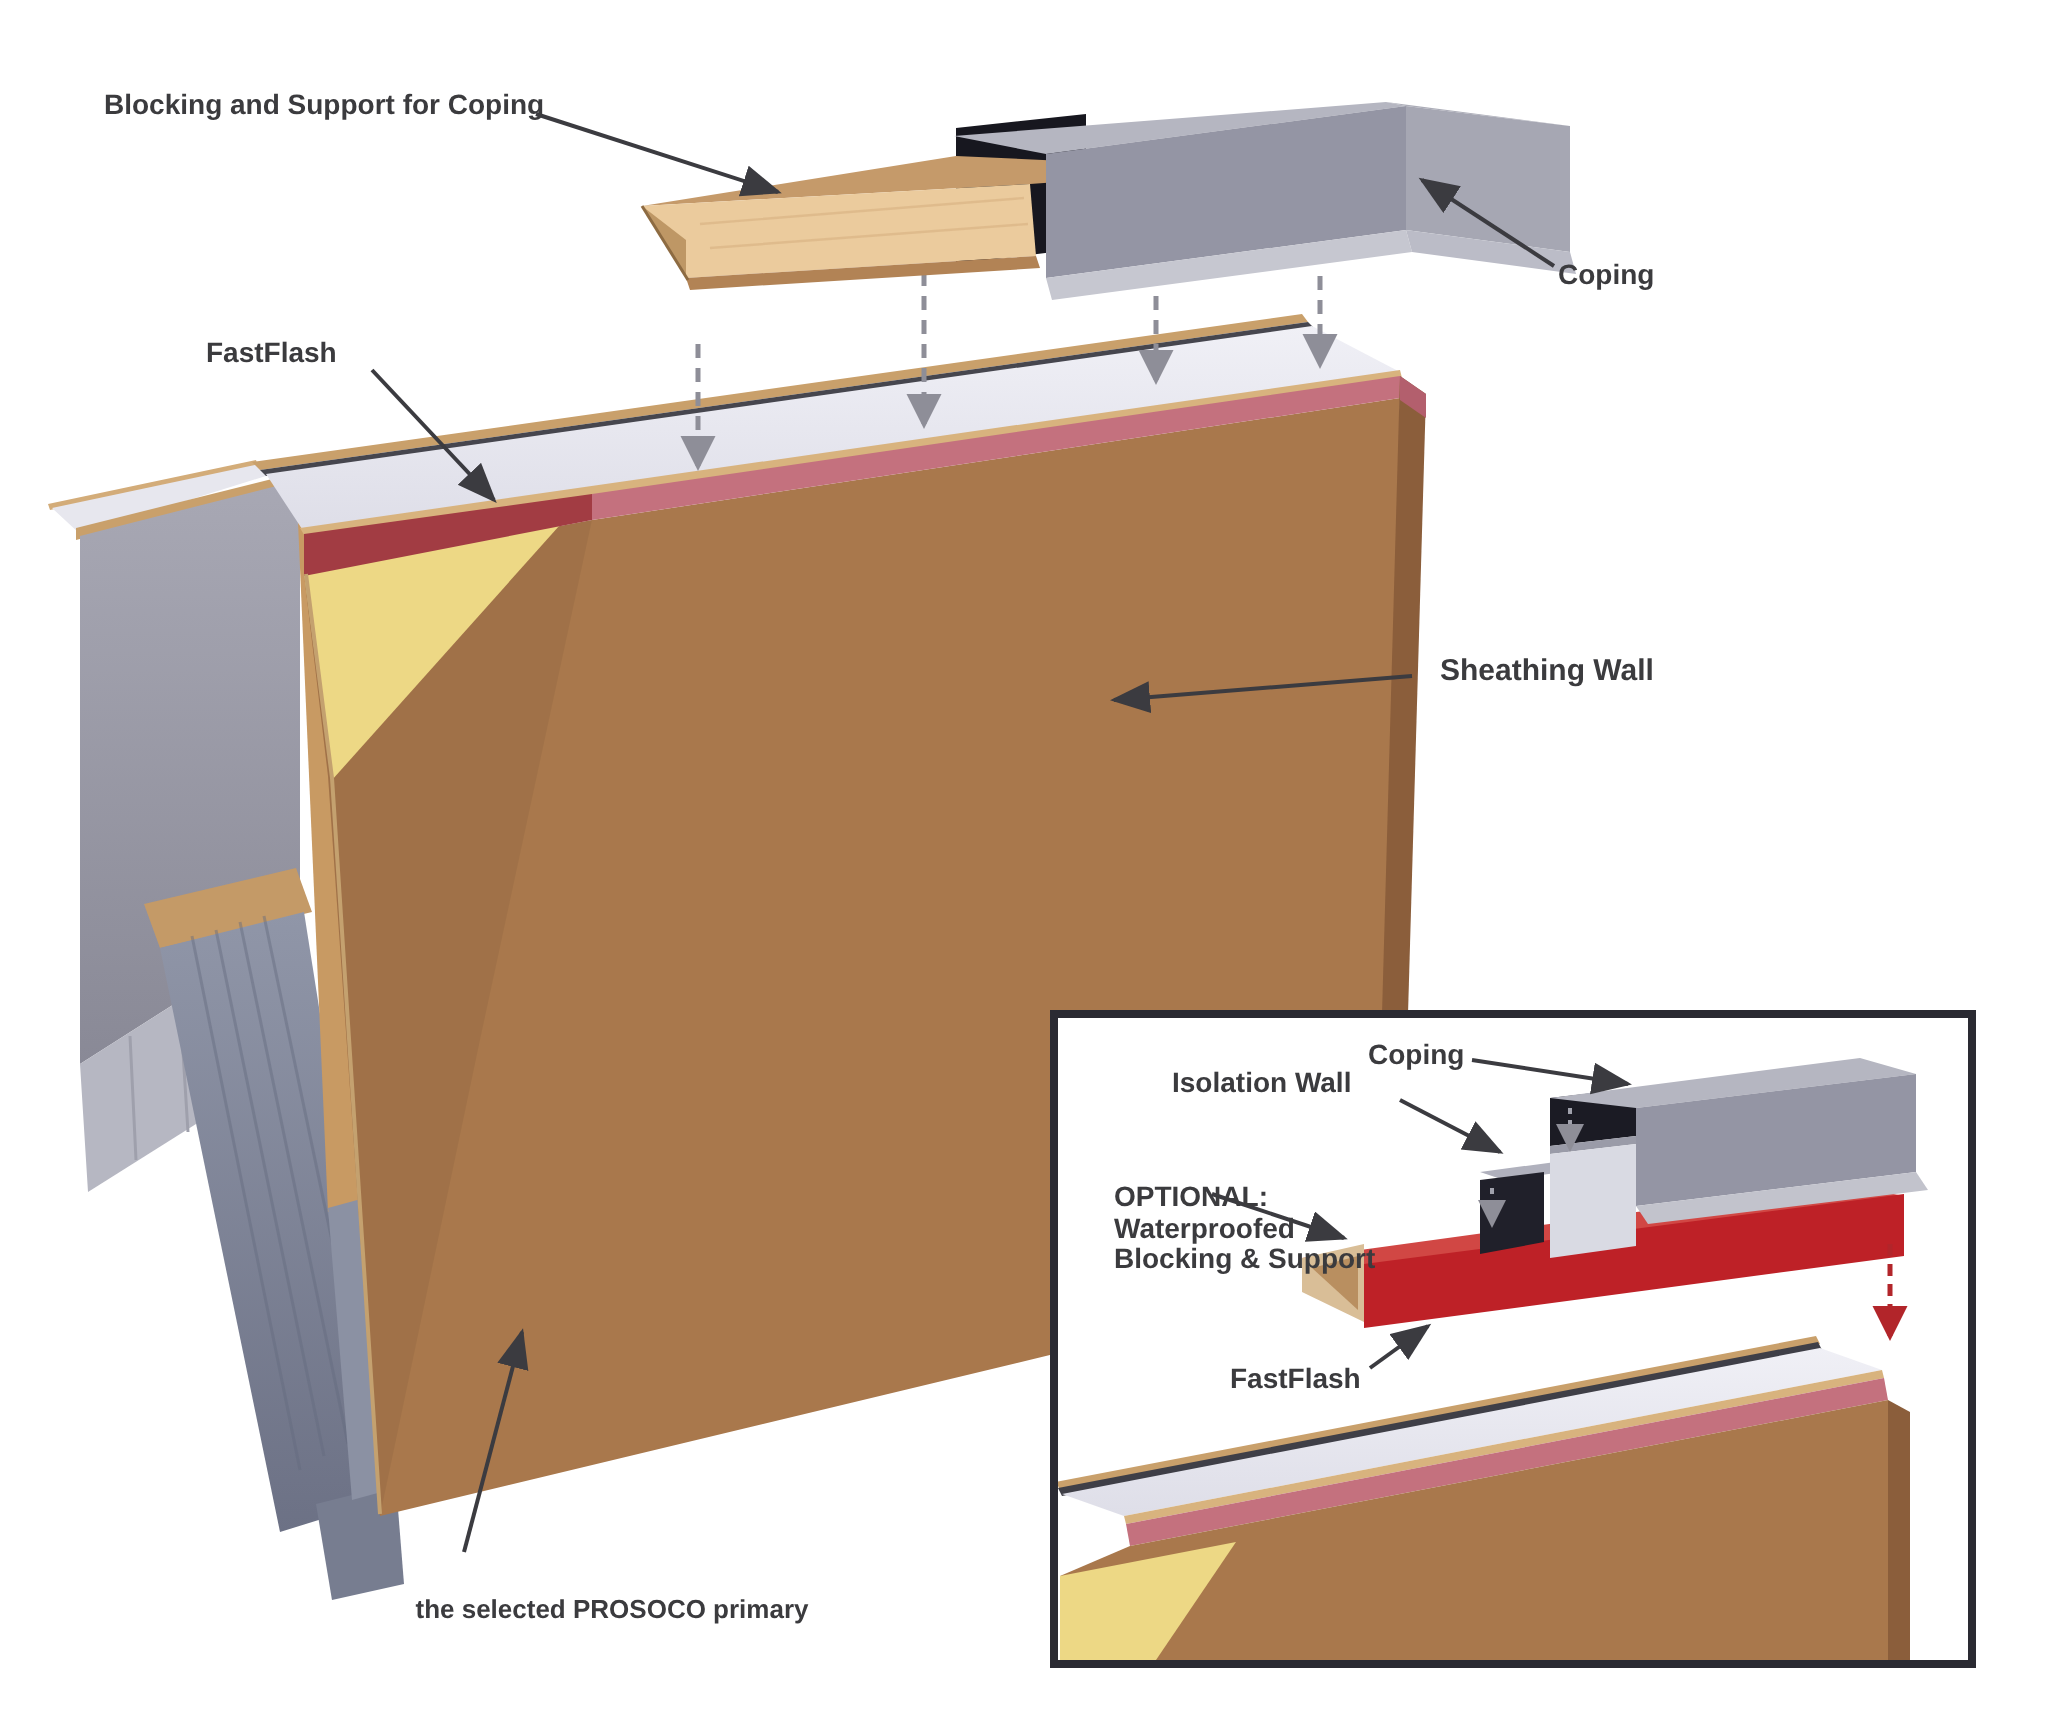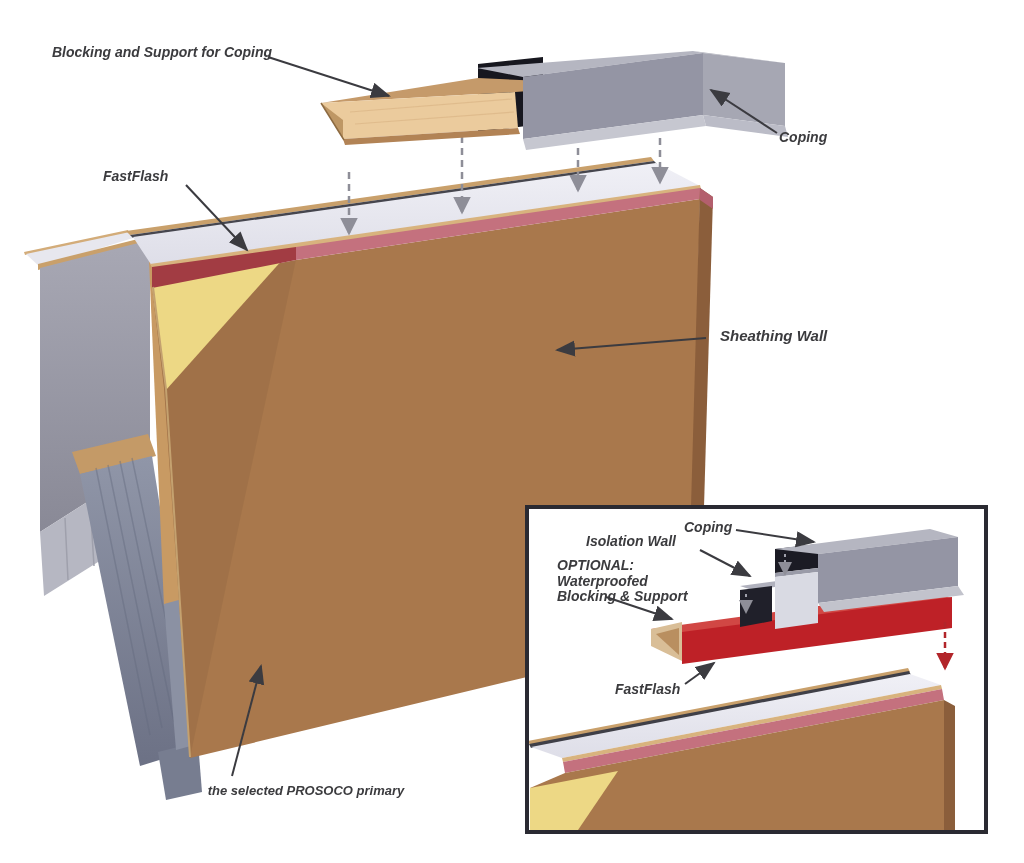--- a/index.html
+++ b/index.html
@@ -1,24 +1,24 @@
 <!DOCTYPE html>
 <html><head>
 <meta charset="utf-8">
 <style>
   html,body{margin:0;padding:0;background:#ffffff;}
   .stage{position:relative;width:1024px;height:863px;background:#ffffff;overflow:hidden;
-         font-family:"Liberation Sans",sans-serif;font-style:italic;}
+         font-family:"Liberation Sans",sans-serif;}
   .stage svg{position:absolute;left:0;top:0;}
   .lbl{position:absolute;font-weight:700;font-size:14px;line-height:1.15;color:#3B3B3E;
        white-space:nowrap;z-index:5;}
   .lbl.small{font-size:13px;}
   .lbl.big{font-size:15px;text-align:center;}
-  .lbl.center{text-align:center;white-space:normal;}
-  .lbl.tight{line-height:1.12;}
+  .lbl.center{text-align:center;white-space:normal;margin-top:14px;}
+  .lbl.tight{line-height:1.12;margin-top:33px;}
 </style>
 </head>
 <body>
 
 <div class="stage">
 
 <svg width="1024" height="863" viewBox="0 0 1024 863">
   <defs>
     <linearGradient id="gGrayPanel" x1="0" y1="0" x2="0" y2="1">
       <stop offset="0" stop-color="#A8A8B4"></stop>

